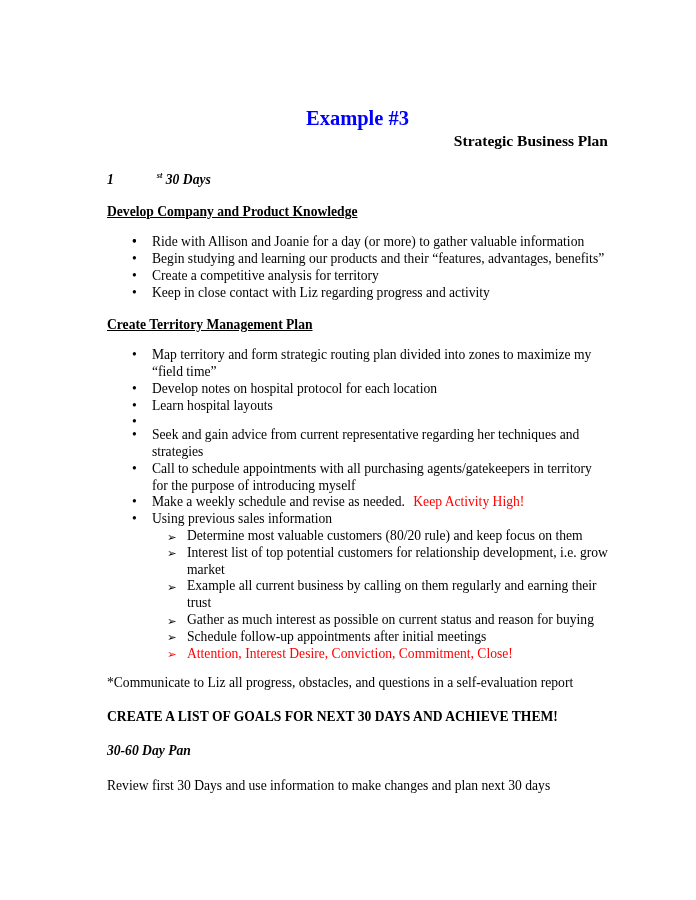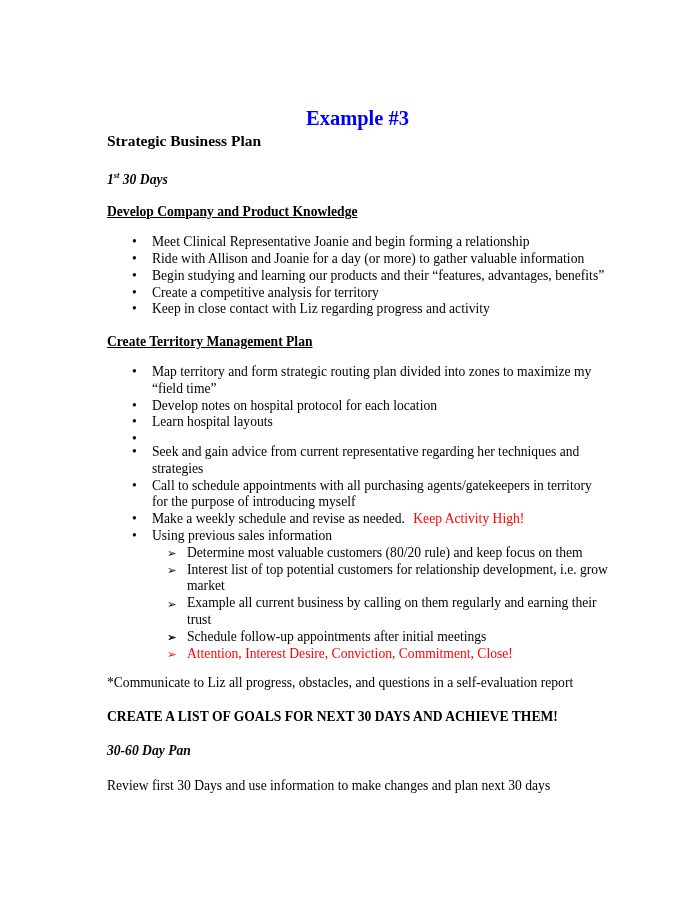--- a/index.html
+++ b/index.html
@@ -18,31 +18,31 @@
     position: relative;
   }
   .title {
     text-align: center;
     font-weight: bold;
     font-size: 20.5px;
     line-height: 25px;
     color: var(--title-color, #0000ff);
   }
   .subtitle {
-    text-align: left;
+    text-align: right;
     font-weight: bold;
     font-size: 15.5px;
     line-height: 19px;
   }
   .phase {
     font-weight: bold;
     font-style: italic;
     margin-top: 17px;
   }
-  .phase sup { font-size: 0.62em; }
+  .phase sup { font-size: 0.62em; margin-left: 43px; }
   .section-heading {
     font-weight: bold;
     text-decoration: underline;
     margin-top: 16px;
   }
   .blist { margin-top: 13px; }
   .li1 { position: relative; padding-left: 45px; }
   .li1 > .marker {
     position: absolute;
     left: 25px;
@@ -69,21 +69,21 @@
 <div class="page">
   <div class="title">Example #3</div>
   <div class="subtitle">Strategic Business Plan</div>
 
   <div class="phase"><span>1</span><sup>st</sup><span> 30 Days</span></div>
 
   <div id="sections">
       <div class="section">
         <div class="section-heading">Develop Company and Product Knowledge</div>
         <div class="blist">
-          <div class="li1"><span class="marker">•</span><span class="li-text">Meet Clinical Representative Joanie and begin forming a relationship</span></div>
+          <div class="li1"><span class="marker">•</span></div>
           <div class="li1"><span class="marker">•</span><span class="li-text">Ride with Allison and Joanie for a day (or more) to gather valuable information</span></div>
           <div class="li1"><span class="marker">•</span><span class="li-text">Begin studying and learning our products and their “features, advantages, benefits”</span></div>
           <div class="li1"><span class="marker">•</span><span class="li-text">Create a competitive analysis for territory</span></div>
           <div class="li1"><span class="marker">•</span><span class="li-text">Keep in close contact with Liz regarding progress and activity</span></div>
         </div>
       </div>
       <div class="section">
         <div class="section-heading">Create Territory Management Plan</div>
         <div class="blist">
           <div class="li1"><span class="marker">•</span><span class="li-text">Map territory and form strategic routing plan divided into zones to maximize my “field time”</span></div>
@@ -94,21 +94,21 @@
       </div>
       <div class="section">
         <div class="blist">
           <div class="li1"><span class="marker">•</span><span class="li-text">Seek and gain advice from current representative regarding her techniques and strategies</span></div>
           <div class="li1"><span class="marker">•</span><span class="li-text">Call to schedule appointments with all purchasing agents/gatekeepers in territory for the purpose of introducing myself</span></div>
           <div class="li1"><span class="marker">•</span><span class="li-text">Make a weekly schedule and revise as needed. <span class="red hl">Keep Activity High!</span></span></div>
           <div class="li1"><span class="marker">•</span><span class="li-text">Using previous sales information</span></div>
           <div class="li2"><span class="marker">➢</span><span class="li-text">Determine most valuable customers (80/20 rule) and keep focus on them</span></div>
           <div class="li2"><span class="marker">➢</span><span class="li-text">Interest list of top potential customers for relationship development, i.e. grow market</span></div>
           <div class="li2"><span class="marker">➢</span><span class="li-text">Example all current business by calling on them regularly and earning their trust</span></div>
-          <div class="li2"><span class="marker">➢</span></div>
+          <div class="li2"><span class="marker">➢</span><span class="li-text">Gather as much interest as possible on current status and reason for buying</span></div>
           <div class="li2"><span class="marker">➢</span><span class="li-text">Schedule follow-up appointments after initial meetings</span></div>
           <div class="li2 red"><span class="marker">➢</span><span class="li-text">Attention, Interest Desire, Conviction, Commitment, Close!</span></div>
         </div>
       </div>
     </div>
 
   <div class="footnote">*Communicate to Liz all progress, obstacles, and questions in a self-evaluation report</div>
   <div class="goal">CREATE A LIST OF GOALS FOR NEXT 30 DAYS AND ACHIEVE THEM!</div>
   <div class="phase phase2">30-60 Day Pan</div>
   <div class="review">Review first 30 Days and use information to make changes and plan next 30 days</div>

